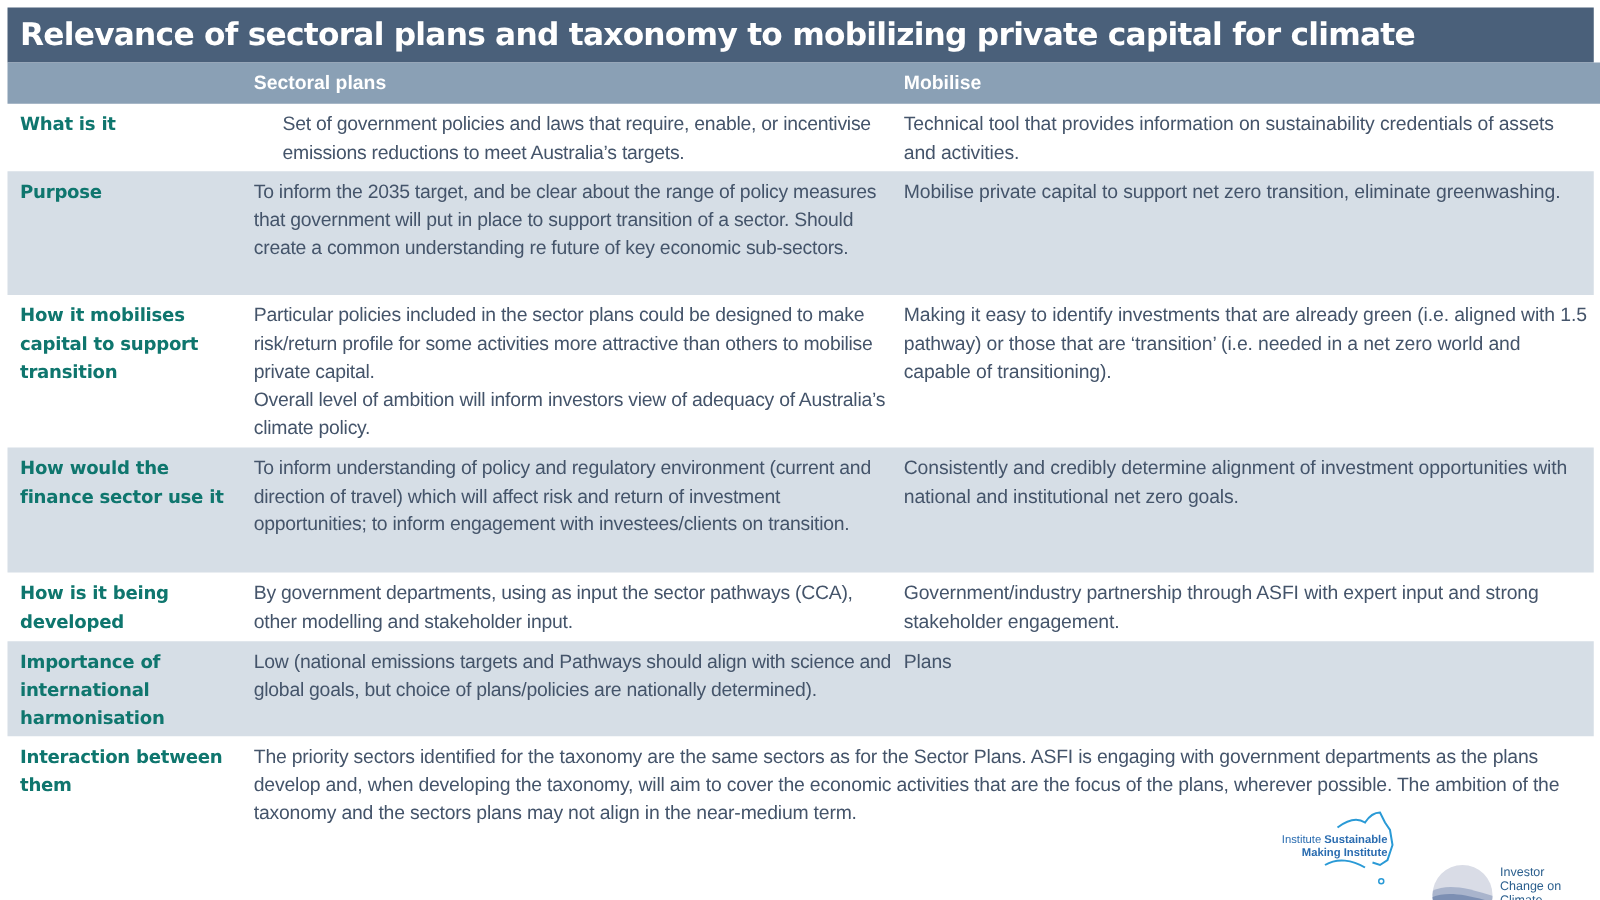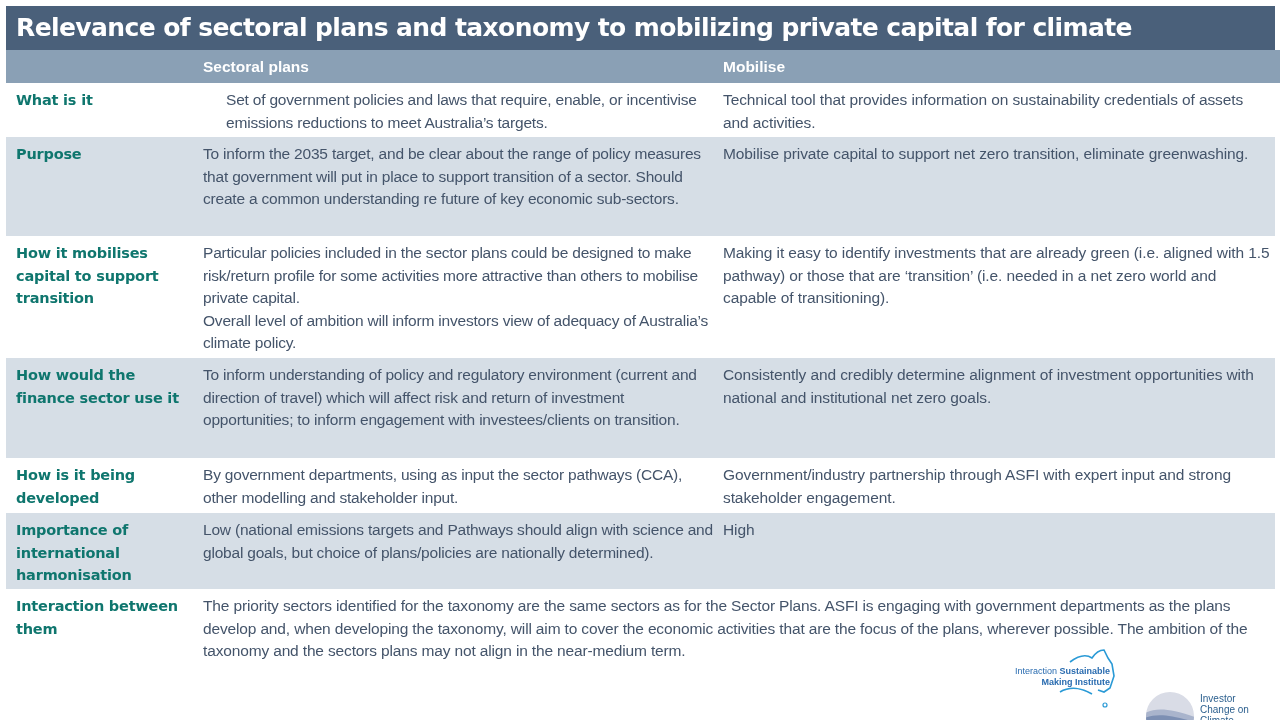--- a/index.html
+++ b/index.html
@@ -93,36 +93,36 @@
 
   <div class="row" style="top:458px;height:55px">
     <div class="label">How is it being developed</div>
     <div class="c1">By government departments, using as input the sector pathways (CCA), other modelling and stakeholder input.</div>
     <div class="c2">Government/industry partnership through ASFI with expert input and strong stakeholder engagement.</div>
   </div>
 
   <div class="row alt" style="top:513px;height:76px">
     <div class="label">Importance of international harmonisation</div>
     <div class="c1">Low (national emissions targets and Pathways should align with science and global goals, but choice of plans/policies are nationally determined).</div>
-    <div class="c2">High</div>
+    <div class="c2">Plans</div>
   </div>
 
   <div class="row" style="top:589px;height:76px">
     <div class="label">Interaction between them</div>
     <div class="full">The priority sectors identified for the taxonomy are the same sectors as for the Sector Plans. ASFI is engaging with government departments as the plans develop and, when developing the taxonomy, will aim to cover the economic activities that are the focus of the plans, wherever possible. The ambition of the taxonomy and the sectors plans may not align in the near-medium term.</div>
   </div>
 
   <div class="asfi">
     <svg width="125" height="64" viewBox="0 0 125 64">
       <path d="M70 14 C 78 8, 86 6, 92 10 C 96 4, 100 2, 104 2 L 108 10 L 112 16 L 114 28 L 110 40 L 104 44 L 98 42" fill="none" stroke="#2a9ad6" stroke-width="1.6"></path>
       <path d="M60 44 C 70 38, 82 40, 92 46" fill="none" stroke="#2a9ad6" stroke-width="1.6"></path>
       <circle cx="105" cy="57" r="2" fill="none" stroke="#2a9ad6" stroke-width="1.2"></circle>
     </svg>
     <div class="asfi-text">
-      <span>Interaction </span><b>Sustainable</b><br>
+      <span>Institute </span><b>Sustainable</b><br>
       <b>Making Institute</b>
     </div>
   </div>
 
   <div class="igcc">
     <svg width="50" height="50" viewBox="0 0 50 50">
       <defs>
         <clipPath id="cc">
             <circle cx="25" cy="25" r="24"></circle>
           </clipPath>

